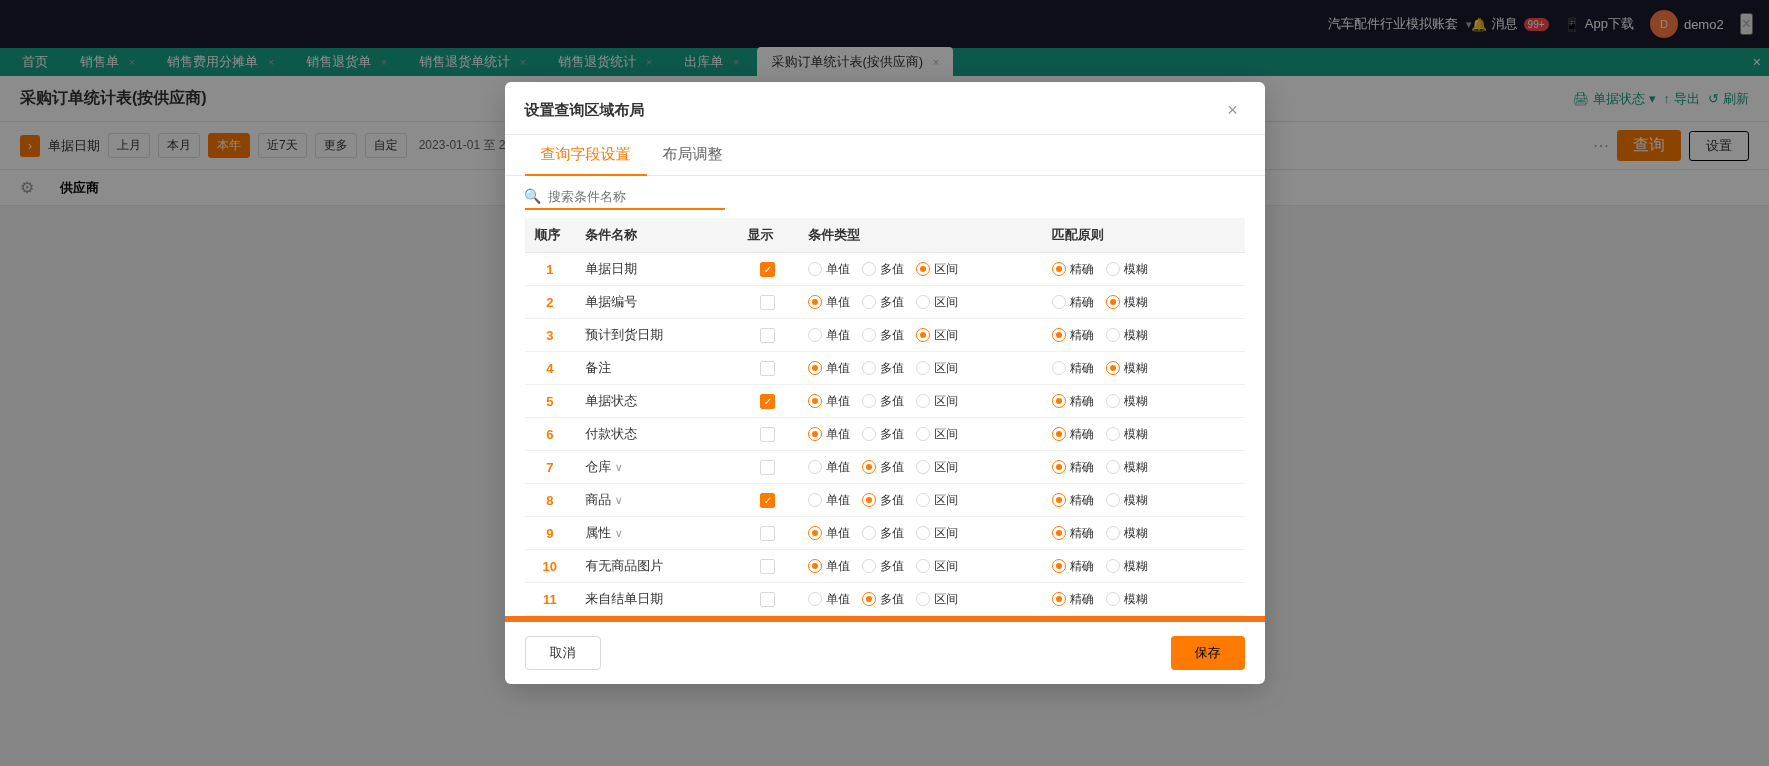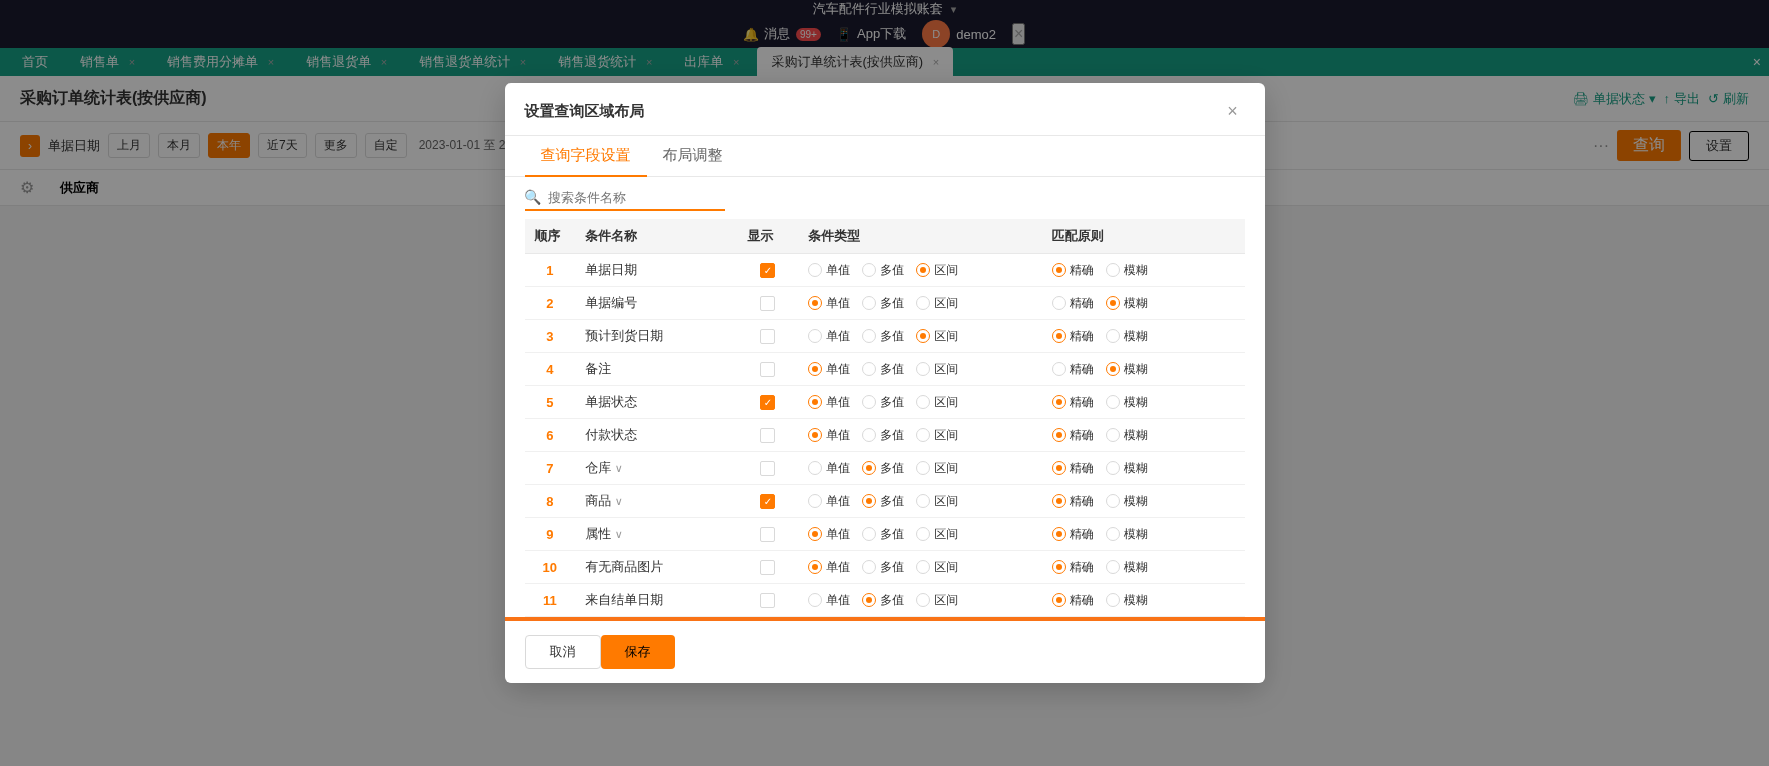--- a/index.html
+++ b/index.html
@@ -4,24 +4,23 @@
   <style>
     * { box-sizing: border-box; margin: 0; padding: 0; }
     body { font-family: 'Microsoft YaHei', Arial, sans-serif; font-size: 13px; background: #f0f2f5; overflow: hidden; }
 
     
     .top-bar {
       background: #1a1a2e;
       height: 48px;
       display: flex;
       align-items: center;
-      justify-content: space-between;
+      justify-content: flex-end;
       padding: 0 16px;
       color: #fff;
-      flex-direction: column;
     }
     .top-bar-left { display: flex; align-items: center; gap: 8px; font-size: 13px; }
     .top-bar-right { display: flex; align-items: center; gap: 16px; font-size: 13px; }
     .top-bar-right .badge {
       background: #ff4d4f;
       color: #fff;
       border-radius: 8px;
       font-size: 10px;
       padding: 1px 4px;
       margin-left: 2px;
@@ -271,23 +270,23 @@
       content: '';
       width: 6px; height: 6px;
       border-radius: 50%;
       background: #ff7a00;
     }
 
     
     .dialog-footer {
       padding: 14px 20px;
       display: flex;
-      justify-content: flex-start;
-      gap: 0;
-      border-top: 4px solid #f97316;
+      justify-content: space-between;
+      gap: 10px;
+      border-top: 6px solid #f97316;
     }
     .btn-cancel {
       padding: 7px 24px;
       border: 1px solid #d9d9d9;
       border-radius: 4px;
       background: #fff;
       color: #333;
       cursor: pointer;
       font-size: 13px;
     }

